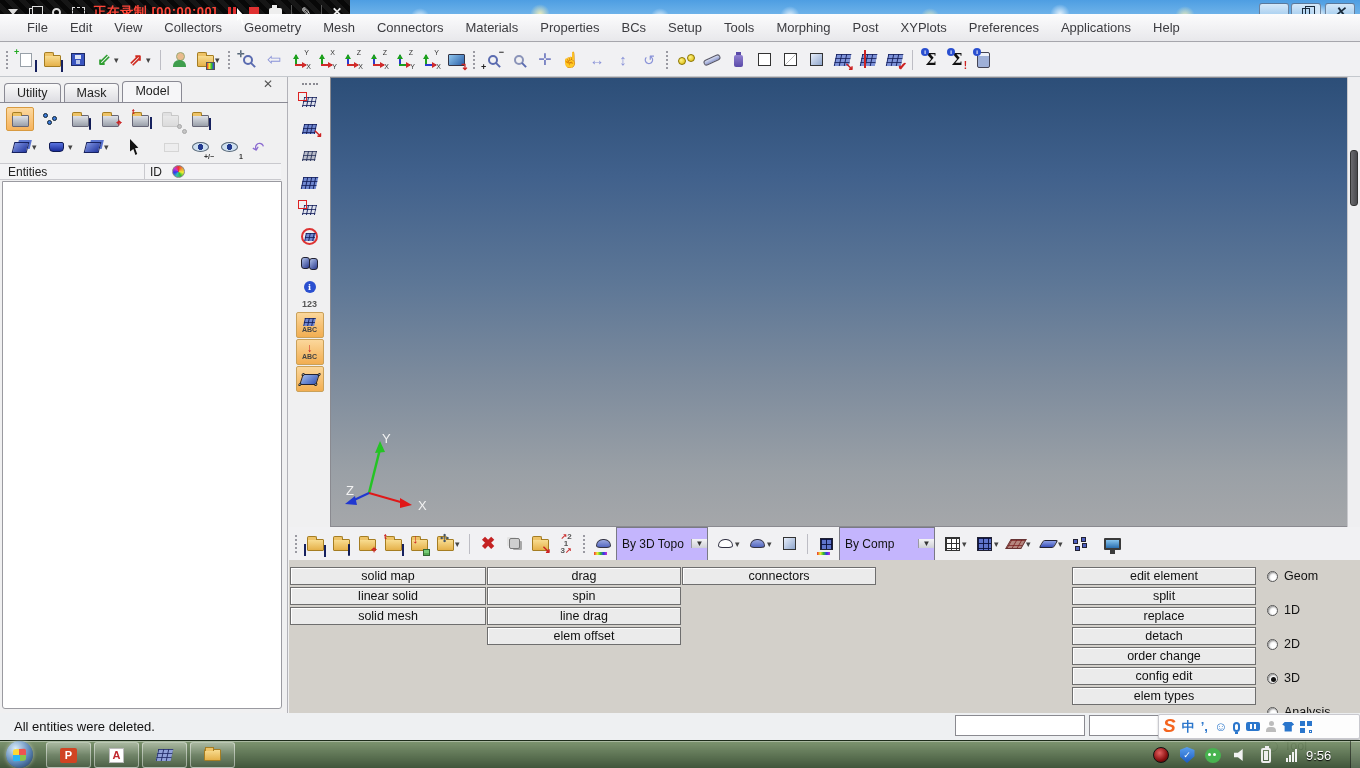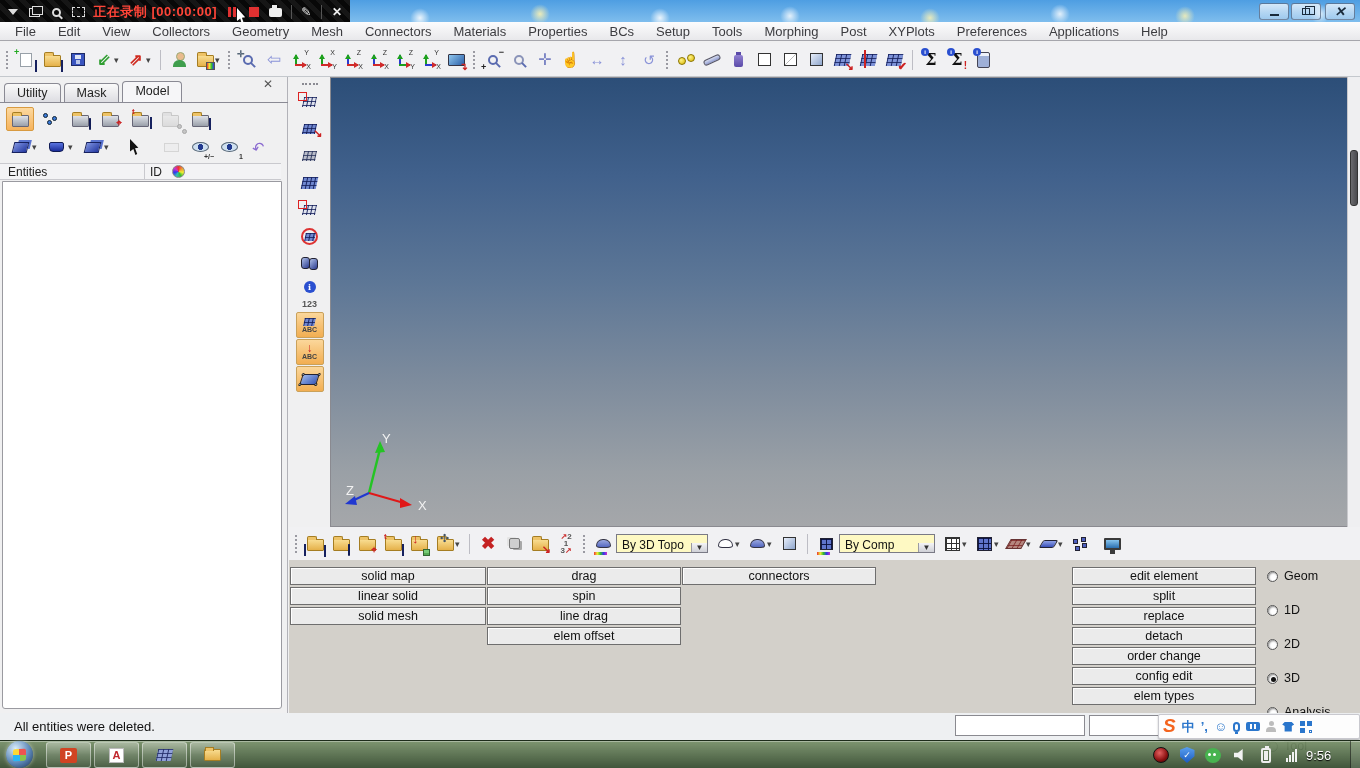--- a/index.html
+++ b/index.html
@@ -40,22 +40,22 @@
     clip-path:polygon(0 0,0 76%,27% 62%,43% 100%,58% 93%,41% 57%,68% 55%);filter:drop-shadow(1px 1px 0 #000);z-index:60;}
   .wbtn{position:absolute;top:3px;width:30px;height:17px;border:1px solid rgba(60,80,110,.65);border-radius:3px;
     background:linear-gradient(rgba(255,255,255,.75),rgba(190,215,240,.55));display:flex;align-items:center;justify-content:center;}
   .wb-min{left:1259px;} .wb-max{left:1291px;} .wb-close{left:1325px;}
   .wb-min i{width:9px;height:2px;background:#1a2b3c;margin-top:6px;}
   .wb-max i{width:8px;height:7px;border:1px solid #1a2b3c;position:relative;}
   .wb-max i::before{content:"";position:absolute;left:2px;top:-3px;width:8px;height:7px;border:1px solid #1a2b3c;}
   .wb-close i{color:#1a2b3c;font-size:13px;font-weight:bold;line-height:1;}
 
   
-  #menubar{position:absolute;left:0;top:22px;width:1360px;height:19px;display:flex;align-items:center;
-    background:linear-gradient(#fcfcfd,#e8e8eb);border-bottom:1px solid #a6a6ac;padding-left:4px;}
+  #menubar{position:absolute;left:0;top:14px;width:1360px;height:28px;display:flex;align-items:center;
+    background:linear-gradient(#fcfcfd,#e8e8eb);border-bottom:1px solid #a6a6ac;padding-left:16px;}
   .menu-item{font-size:13px;color:#3c3c40;padding:0 11px;white-space:nowrap;}
 
   
   #toolbar{position:absolute;left:0;top:43px;width:1360px;height:34px;background:#f1f1f3;border-bottom:1px solid #c4c8cd;
     display:flex;align-items:center;padding-left:2px;}
   .grip{width:3px;height:18px;border-left:2px dotted #9a9aa2;margin:0 4px;}
   .vsep{width:1px;height:20px;background:#bdbdc4;margin:0 5px;}
   .tbi{width:26px;height:26px;display:flex;align-items:center;justify-content:center;position:relative;flex:none;}
   .dd{font-size:9px;color:#444;width:9px;flex:none;margin-left:-3px;}
   
@@ -116,21 +116,21 @@
     background-image:linear-gradient(#333 1px,transparent 1px),linear-gradient(90deg,#333 1px,transparent 1px);background-size:5px 5px;}
   .cube3s{width:15px;height:14px;border:1px solid #223;background:#5f74cc;
     background-image:linear-gradient(rgba(10,16,60,.9) 1px,transparent 1px),linear-gradient(90deg,rgba(10,16,60,.9) 1px,transparent 1px);background-size:5px 5px;}
   .pmesh{width:16px;height:10px;background:#b5867e;border:1px solid #633;transform:skewX(-30deg);
     background-image:linear-gradient(rgba(120,30,30,.8) 1px,transparent 1px),linear-gradient(90deg,rgba(120,30,30,.8) 1px,transparent 1px);background-size:5px 5px;}
   .flatb{width:15px;height:8px;background:linear-gradient(#8fa2e8,#3a50b8);border:1px solid #223;transform:skewX(-30deg);border-radius:2px;}
   .sqs{width:14px;height:14px;position:relative;}
   .sqs i{position:absolute;width:5px;height:5px;background:#4d5fc0;border:1px solid #223;}
   .monitor{width:17px;height:12px;background:linear-gradient(#86c4ee,#2a6fb0);border:2px solid #3a3a3a;border-radius:1px;position:relative;}
   .monitor::after{content:"";position:absolute;bottom:-6px;left:4px;width:5px;height:4px;background:#3a3a3a;box-shadow:-3px 3px 0 1px #3a3a3a inset;}
-  .combo{height:19px;display:flex;align-items:flex-end;border:1px solid #7a7a85;background:#fef9c3;flex:none;}
+  .combo{height:34px;display:flex;align-items:center;border:1px solid #7a7a85;background:#c4b5fd;flex:none;}
   .combo .val{font-size:12px;color:#111;display:flex;align-items:center;padding:0 5px;white-space:nowrap;}
   .combo .btn{width:16px;background:linear-gradient(#f4f4f6,#cfd0d6);border-left:1px solid #9a9aa2;display:flex;align-items:center;justify-content:center;font-size:8px;color:#333;}
 
   
   #tabpanel{position:absolute;left:0;top:77px;width:288px;height:636px;background:#f0f0f1;border-right:1px solid #b2b2b8;}
   #tab-close{position:absolute;right:14px;top:0px;font-size:12px;color:#555;}
   #tabs{position:absolute;left:4px;top:4px;display:flex;align-items:flex-end;height:21px;}
   .tab{font-size:12.5px;color:#222;border:1px solid #8a8a94;border-bottom:none;border-radius:4px 4px 0 0;
     background:linear-gradient(#fafafa,#dddde2);padding:2px 12px 3px;margin-right:3px;height:19px;}
   .tab.active{background:#f6f6f8;height:21px;font-size:12.5px;}

